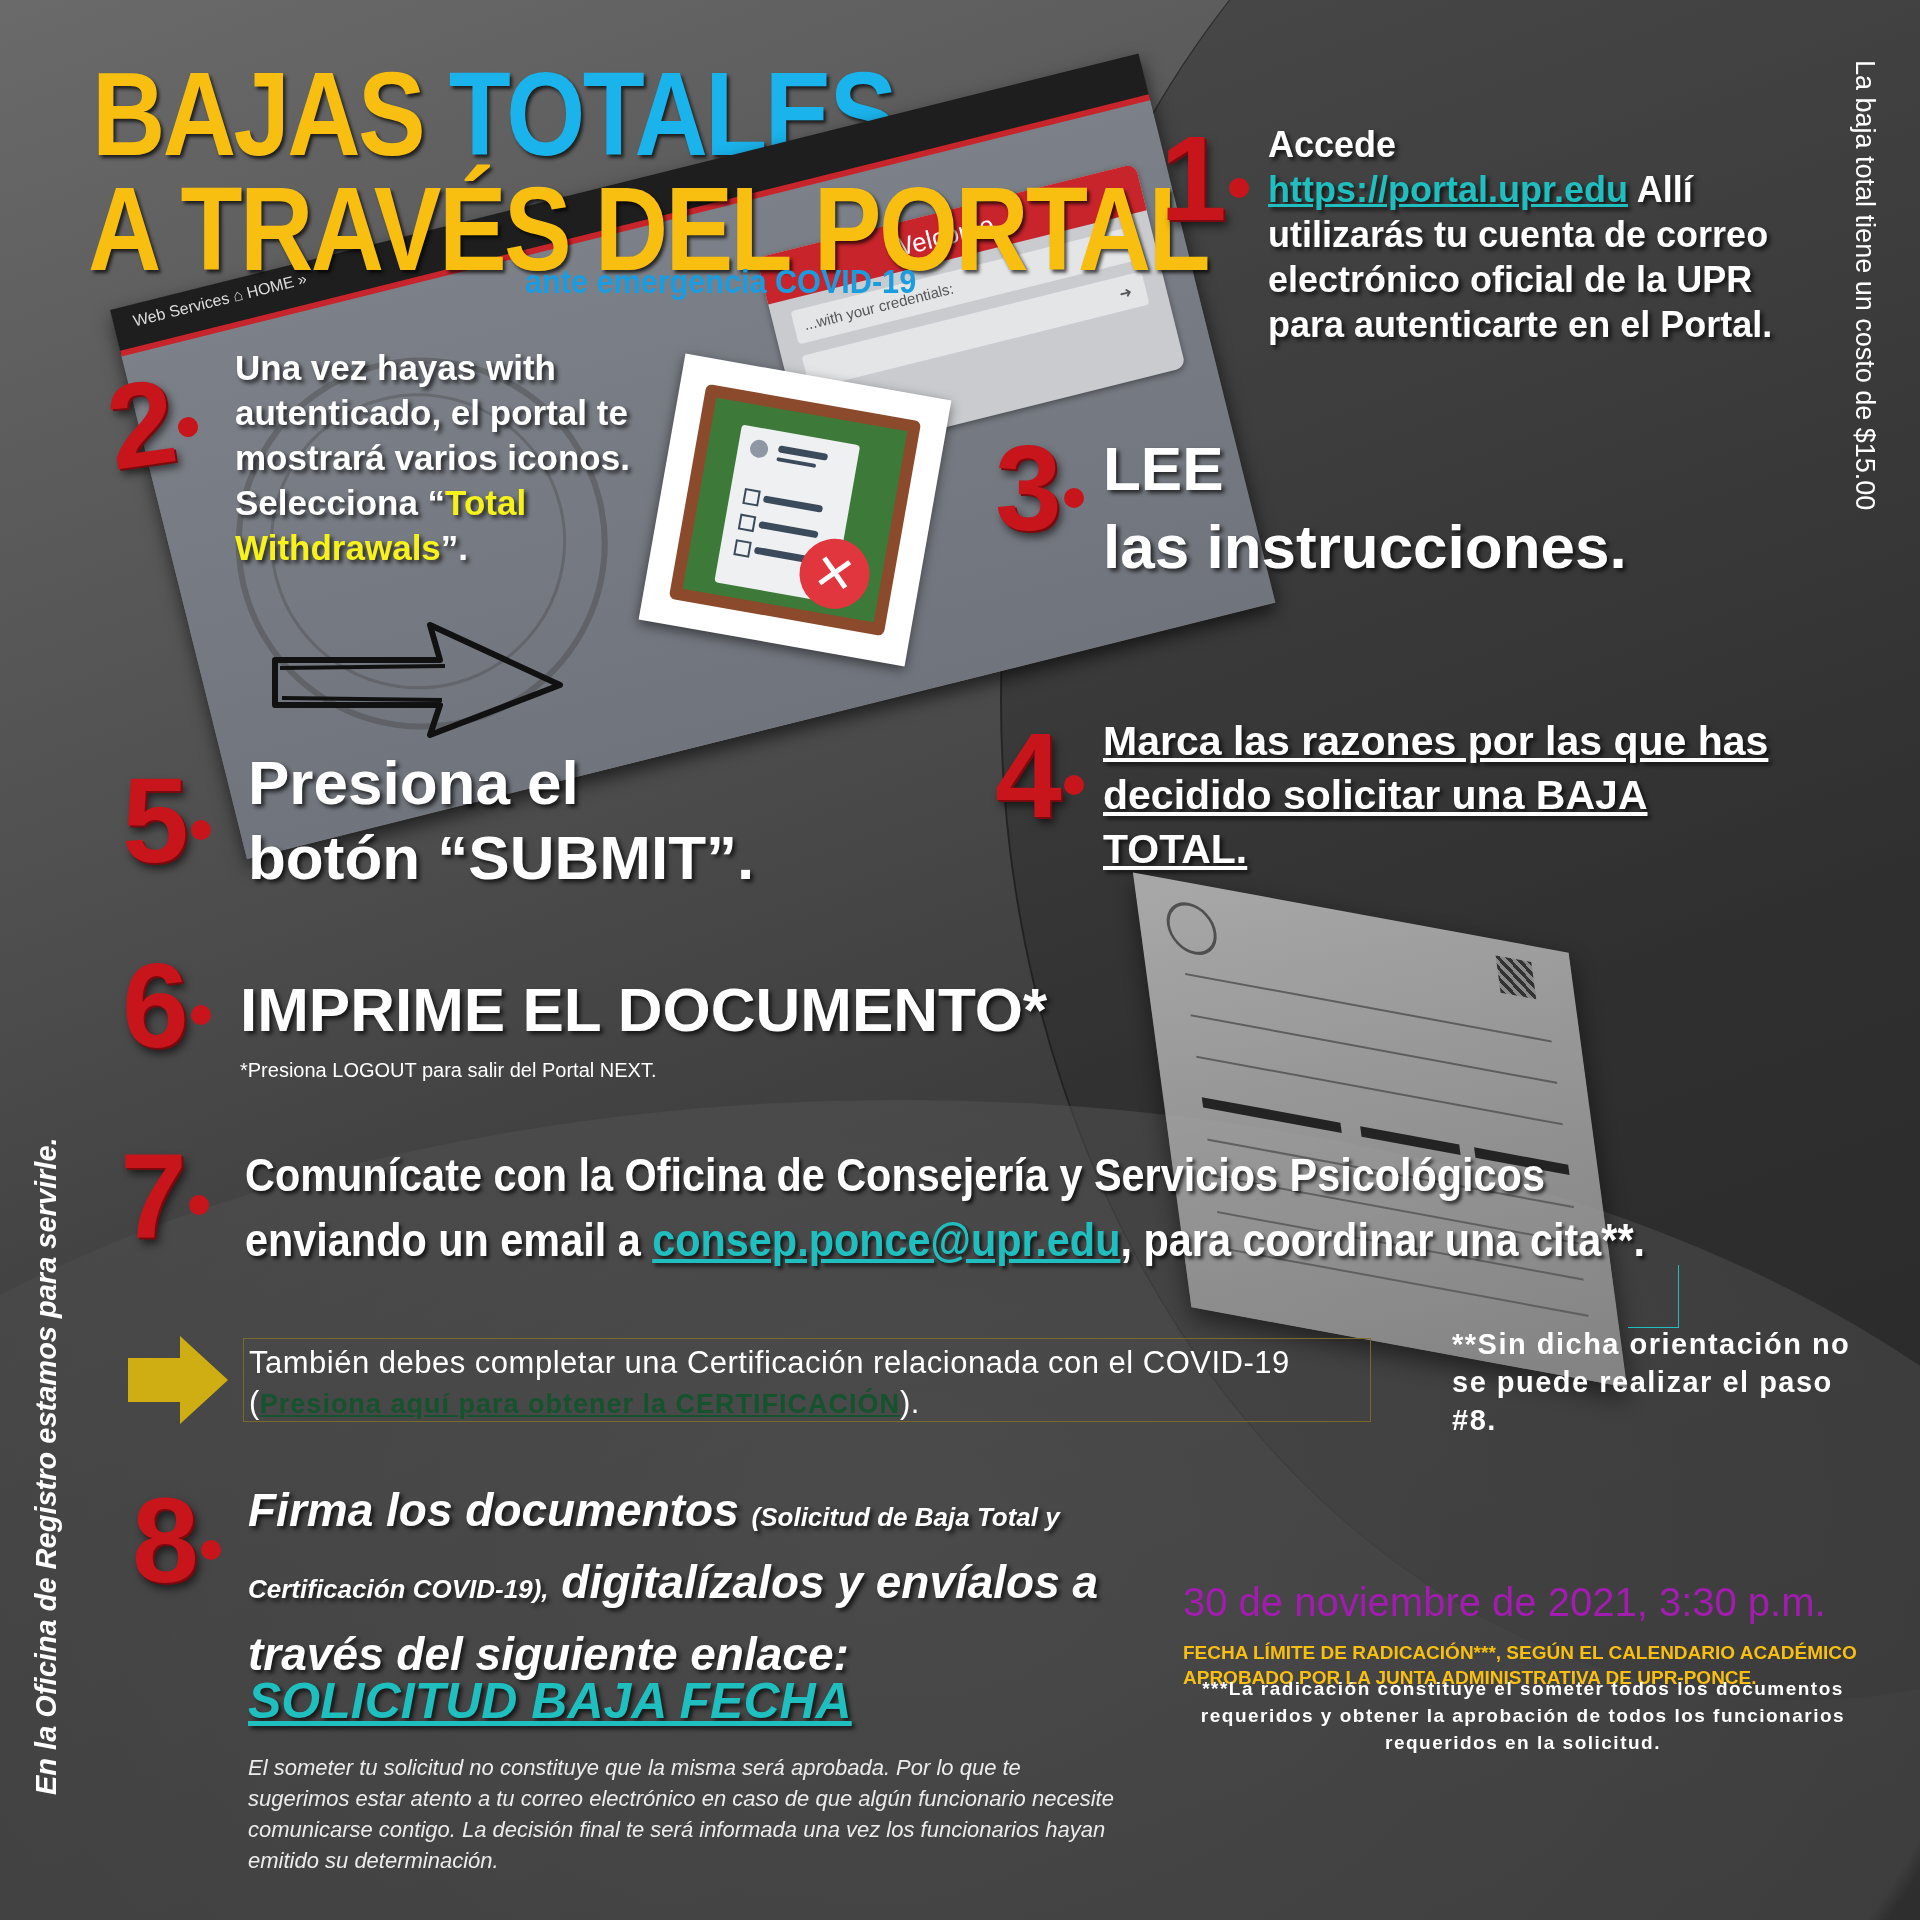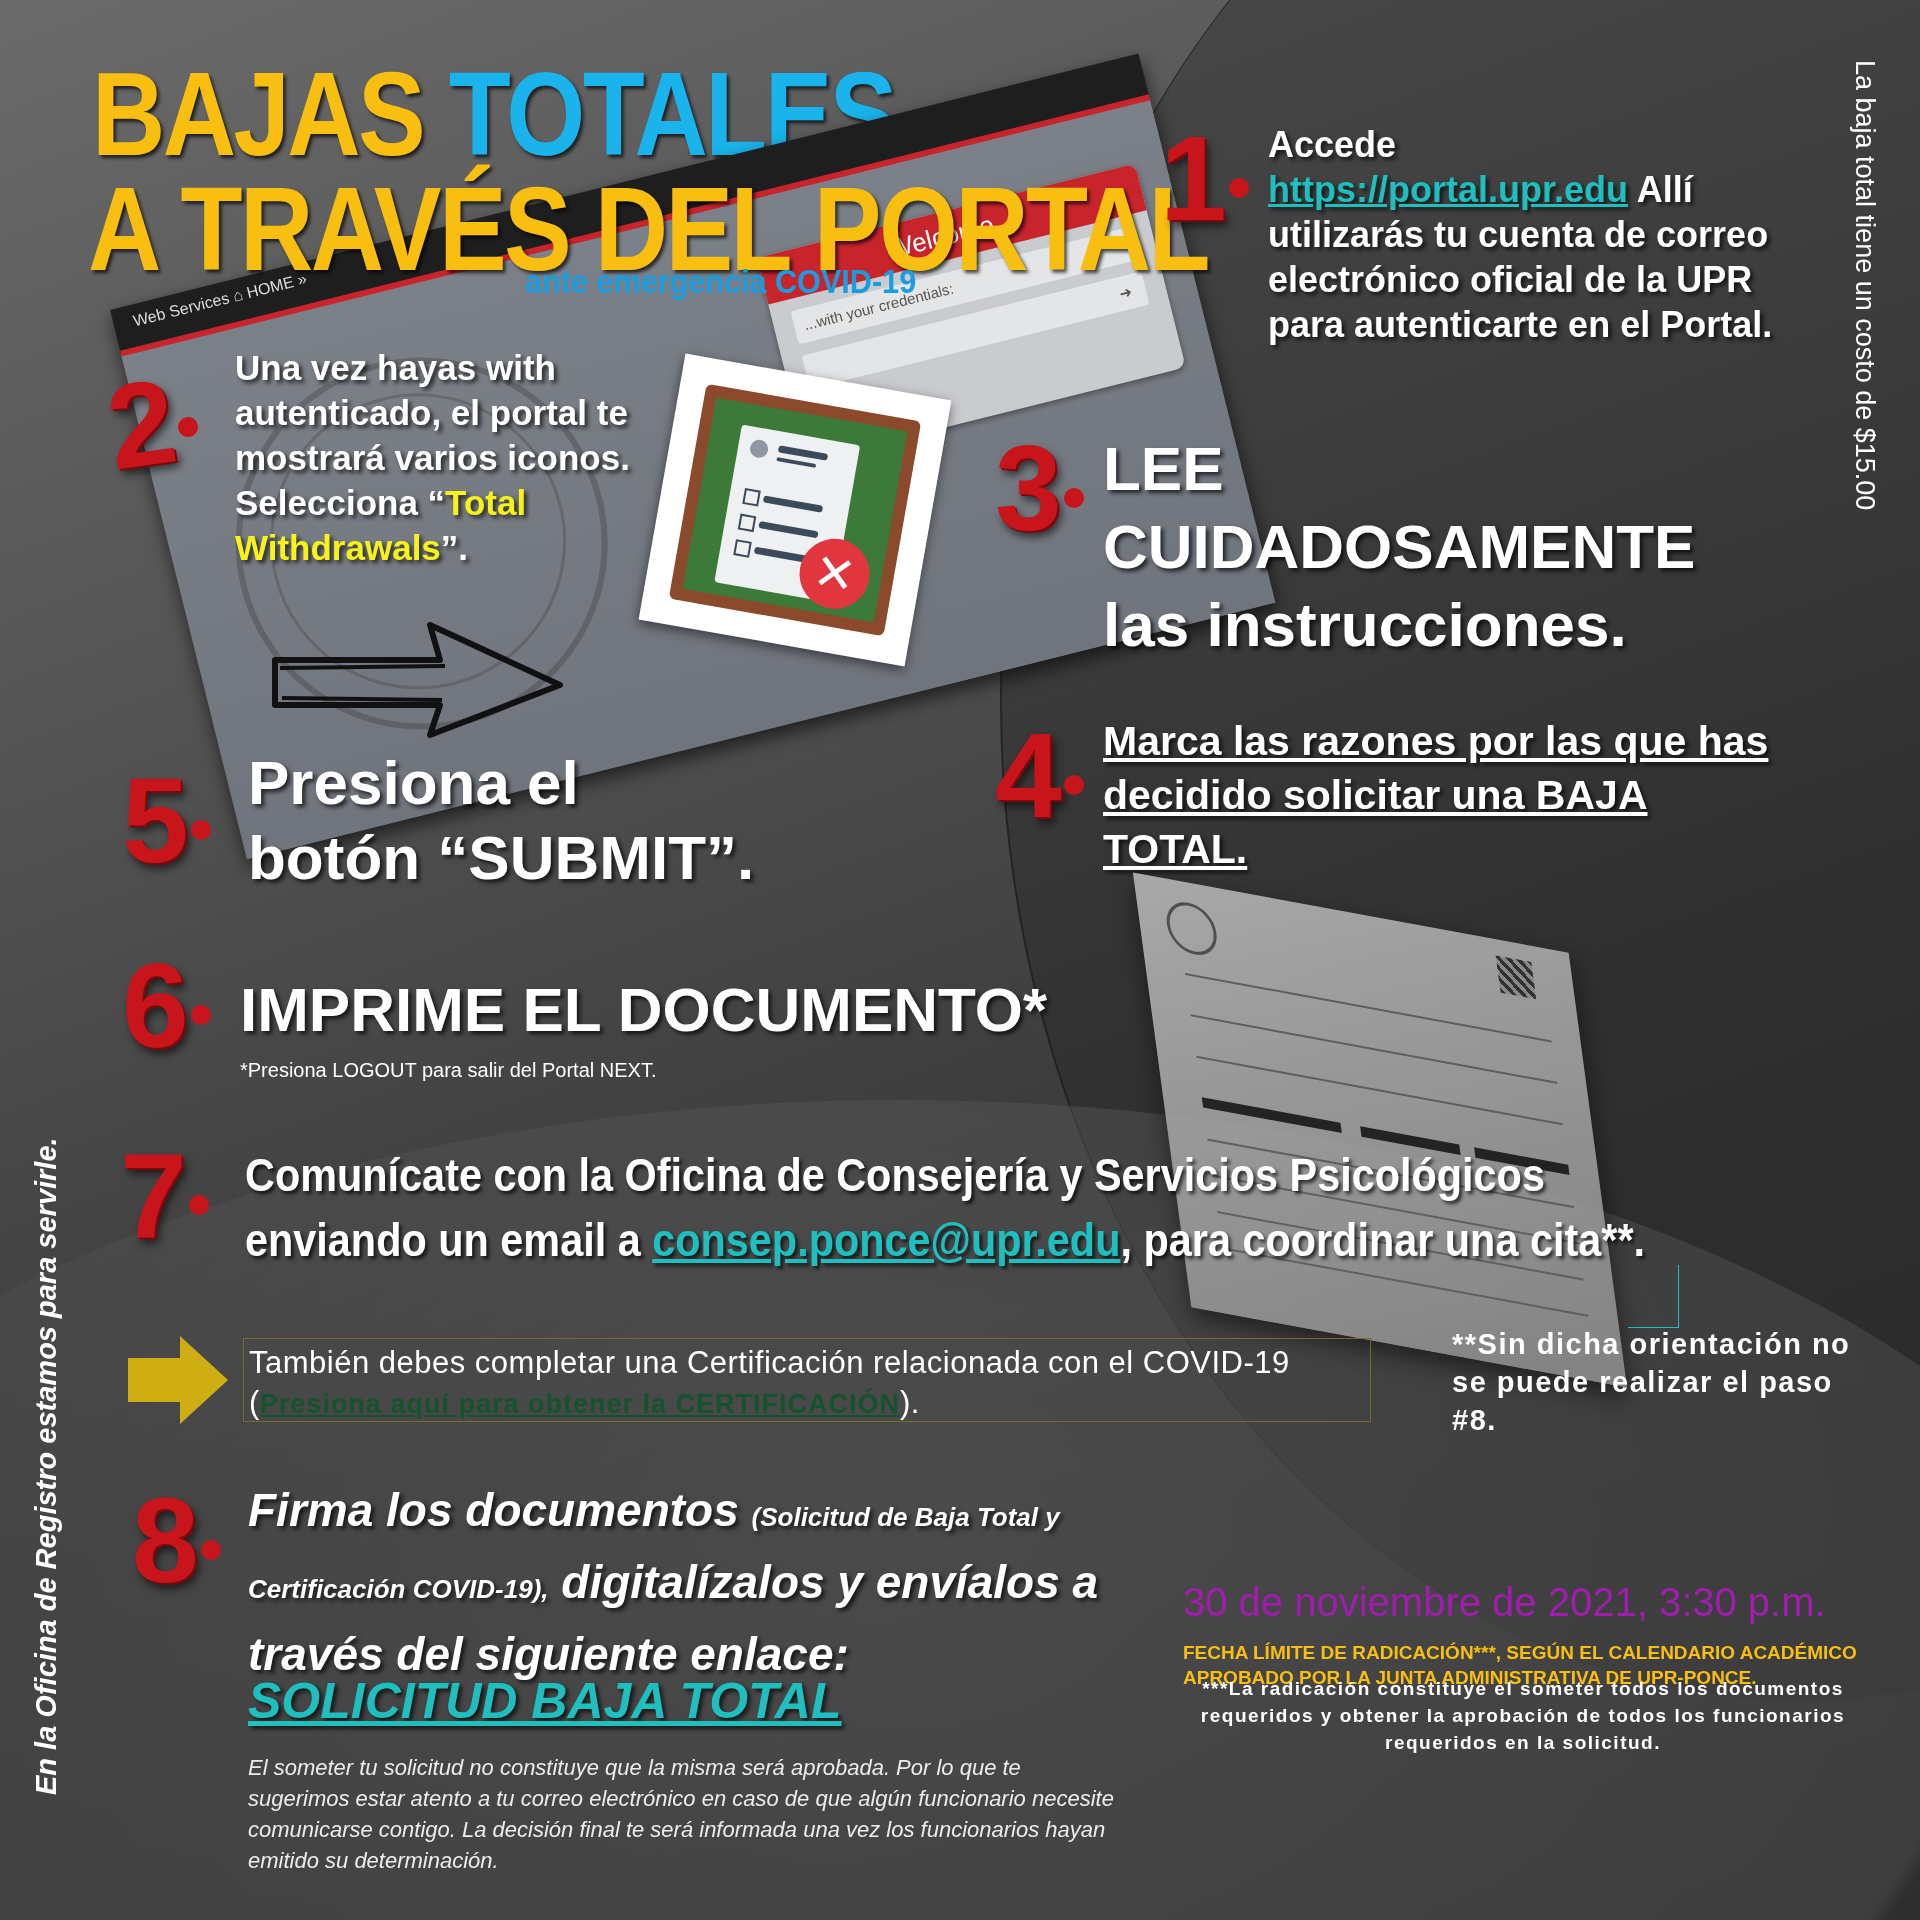--- a/index.html
+++ b/index.html
@@ -151,21 +151,20 @@
 </div>
 
 <div class="num" style="left:108px;top:362px;transform:rotate(-8deg);"><span>2</span><span class="dot"></span></div>
 <div class="abs step2 shadow">
   <span>Una vez hayas with autenticado, el portal te mostrará varios iconos. Selecciona “</span><span class="hl">Total Withdrawals</span><span>”.</span>
 </div>
 
 <div class="num" style="left:995px;top:428px;"><span>3</span><span class="dot"></span></div>
 <div class="abs step3 shadow">
   <div>LEE</div>
-  <div>CUIDADOSAMENTE</div>
   <div>las instrucciones.</div>
 </div>
 
 <div class="num" style="left:995px;top:715px;"><span>4</span><span class="dot"></span></div>
 <div class="abs step4 shadow" style="width:680px;">Marca las razones por las que has decidido solicitar una BAJA TOTAL.</div>
 
 <div class="num" style="left:122px;top:760px;"><span>5</span><span class="dot"></span></div>
 <div class="abs step5 shadow">
   <div>Presiona el</div>
   <div>botón “SUBMIT”.</div>
@@ -204,18 +203,18 @@
 <div class="abs cert-box">
   <span>También debes completar una Certificación relacionada con el COVID-19 (</span><span class="cert-link">Presiona aquí para obtener la CERTIFICACIÓN</span><span>).</span>
 </div>
 
 <div class="abs note7" style="width:400px;">**Sin dicha orientación no se puede realizar el paso #8.</div>
 
 <div class="num" style="left:132px;top:1480px;"><span>8</span><span class="dot"></span></div>
 <div class="abs step8 shadow">
   <span>Firma los documentos </span><span class="small">(Solicitud de Baja Total y Certificación COVID-19),</span><span> digitalízalos y envíalos a través del siguiente enlace:</span>
 </div>
-<div class="abs step8-link shadow">SOLICITUD BAJA TOTAL</div>
+<div class="abs step8-link shadow">SOLICITUD BAJA FECHA</div>
 <div class="abs disclaimer">El someter tu solicitud no constituye que la misma será aprobada.  Por lo que te sugerimos estar atento a tu correo electrónico en caso de que algún funcionario necesite comunicarse contigo.  La decisión final te será informada una vez los funcionarios hayan emitido su determinación.</div>
 
 <div class="abs deadline">30 de noviembre de 2021, 3:30 p.m.</div>
 <div class="abs deadline-sub">FECHA LÍMITE DE RADICACIÓN***, SEGÚN EL CALENDARIO ACADÉMICO APROBADO POR LA JUNTA ADMINISTRATIVA DE UPR-PONCE.</div>
 <div class="abs footnote3">***La radicación constituye el someter todos los documentos requeridos y obtener la aprobación de todos los funcionarios requeridos en la solicitud.</div>
 
 </body></html>

